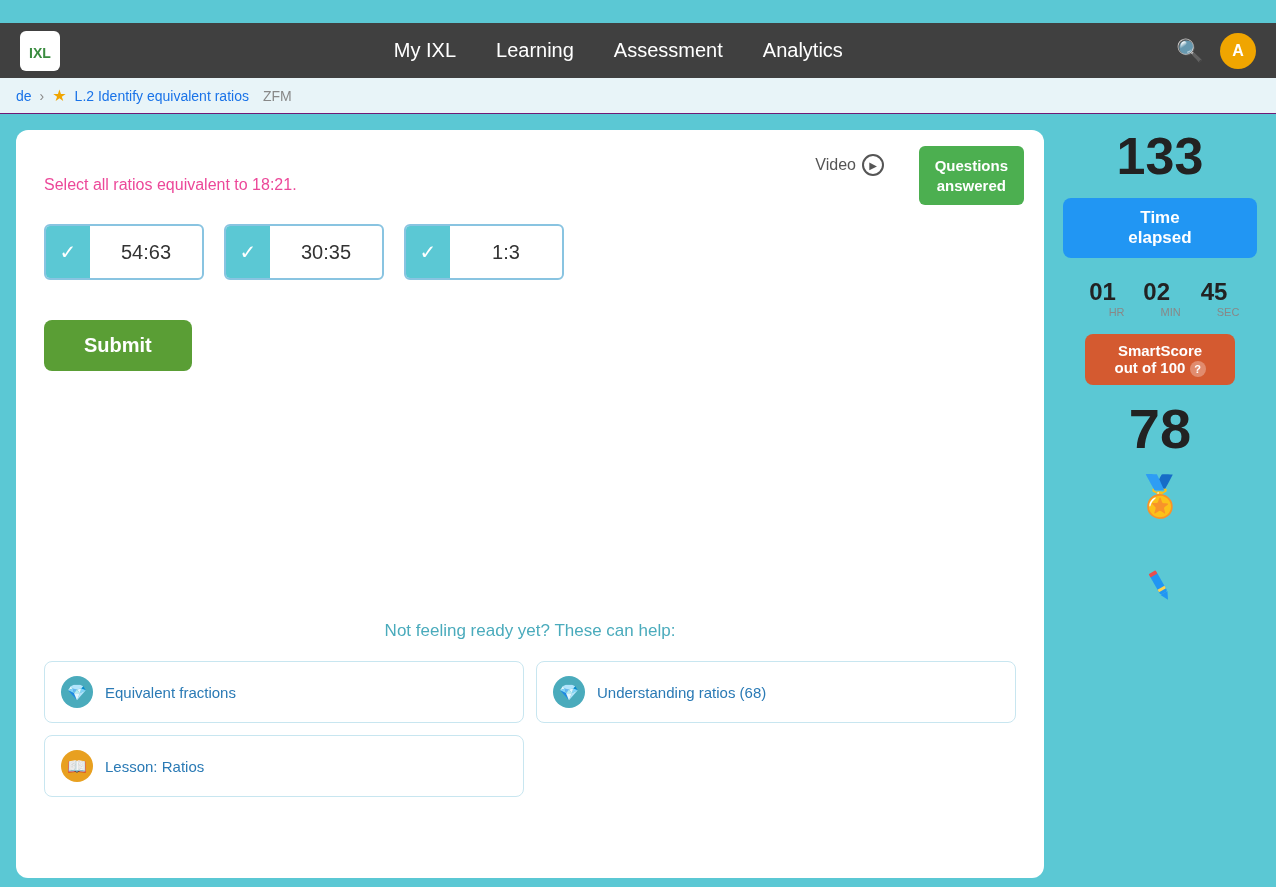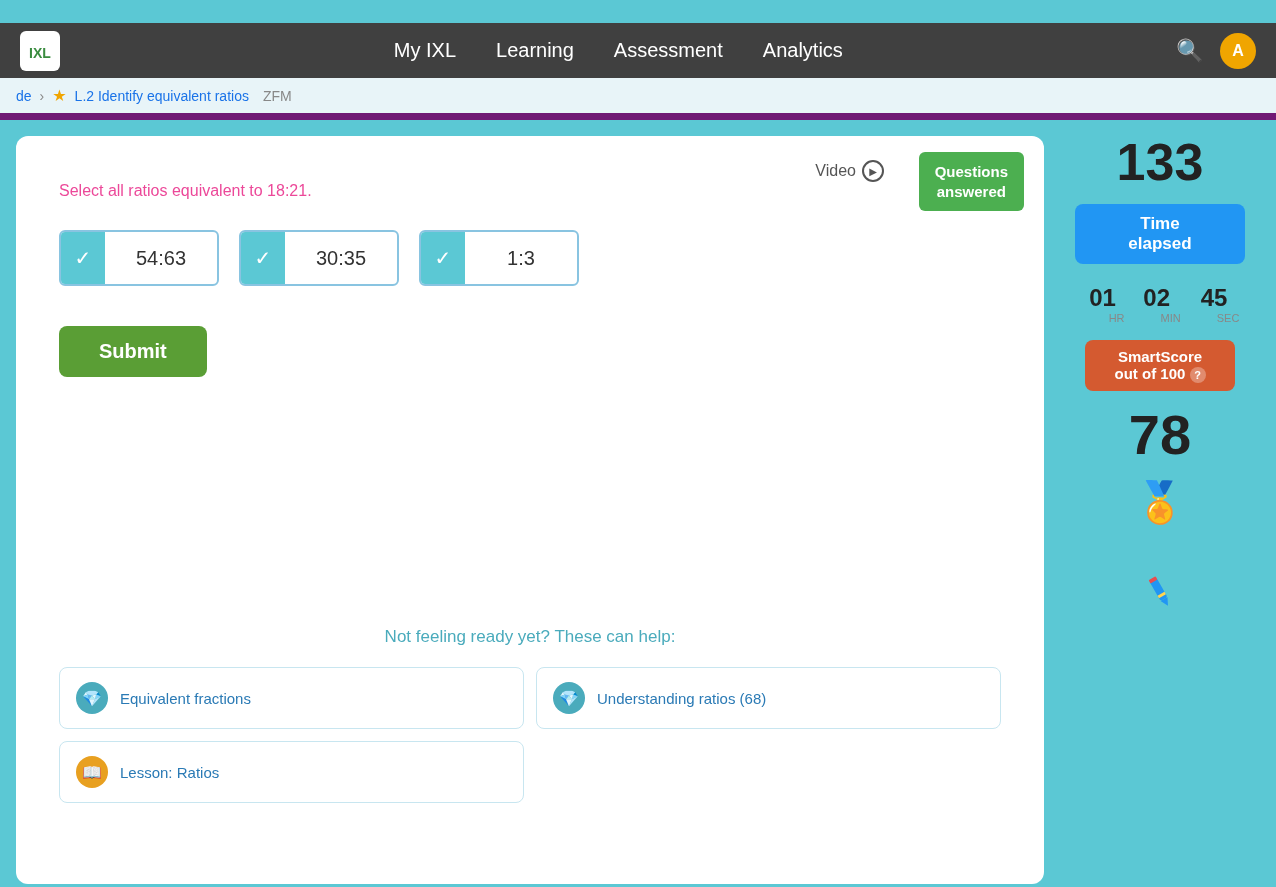--- a/index.html
+++ b/index.html
@@ -75,41 +75,41 @@
 
     
     .breadcrumb {
       background: #e8f4f8;
       padding: 8px 16px;
       display: flex;
       align-items: center;
       gap: 8px;
       font-size: 14px;
       color: #555;
-      border-bottom: 7px solid #701a75;
+      border-bottom: 1px solid #701a75;
     }
     .breadcrumb-chevron { color: #888; }
     .breadcrumb-star { color: #f0a500; font-size: 16px; }
     .breadcrumb-link { color: #1a73e8; cursor: pointer; }
     .breadcrumb-code { color: #888; margin-left: 6px; }
 
     
     .main-container {
       display: flex;
       padding: 16px;
       gap: 16px;
       min-height: 780px;
     }
 
     
     .question-card {
       background: #fff;
       border-radius: 12px;
       flex: 1;
-      padding: 30px 43px;
+      padding: 30px 28px;
       position: relative;
       min-height: 700px;
     }
 
     .video-link {
       position: absolute;
       top: 24px;
       right: 160px;
       display: flex;
       align-items: center;
@@ -269,21 +269,21 @@
       font-weight: bold;
       color: #222;
       text-align: center;
       line-height: 1;
     }
 
     .time-elapsed-card {
       background: #2196f3;
       color: #fff;
       border-radius: 8px;
-      width: 170px;
+      width: 194px;
       text-align: center;
       padding: 10px 16px;
       font-size: 17px;
       font-weight: bold;
       cursor: pointer;
     }
 
     .time-display {
       display: flex;
       gap: 8px;

